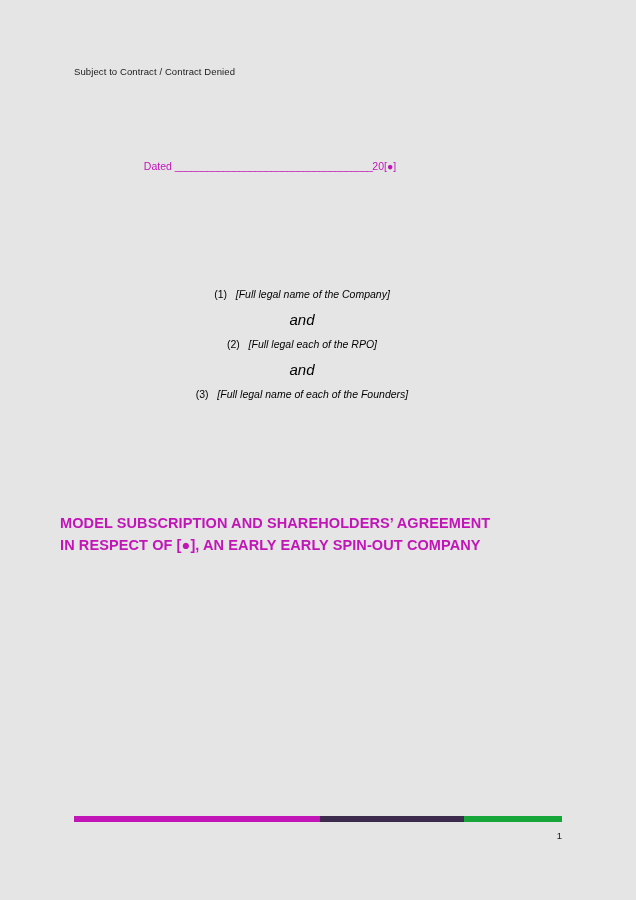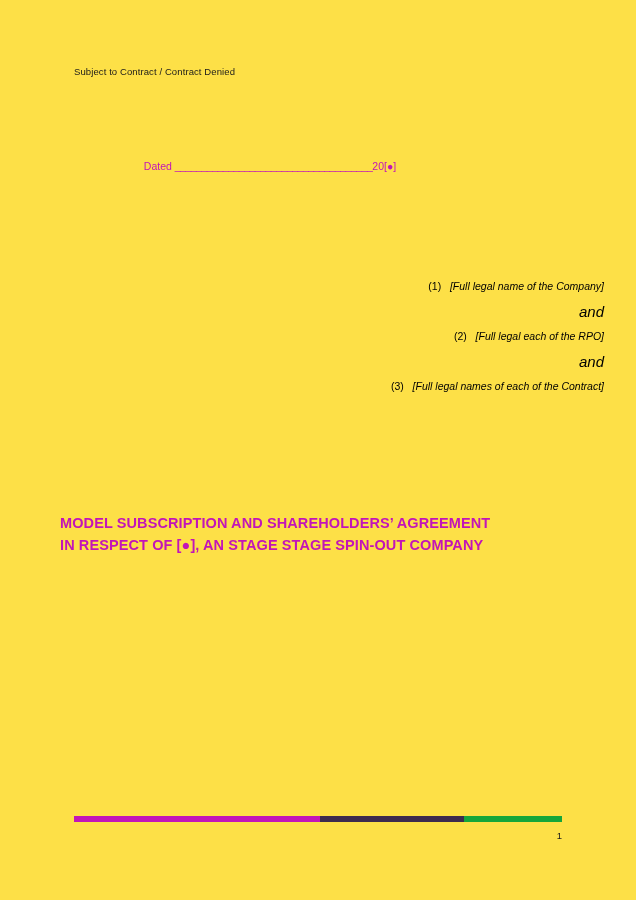--- a/index.html
+++ b/index.html
@@ -15,21 +15,21 @@
     position: relative;
     overflow: hidden;
   }
 
   .page {
     position: absolute;
     top: 0;
     left: 0;
     width: 636px;
     height: 900px;
-    background: #fde047;
+    background: #e5e5e5;
   }
 
   .header-note {
     position: absolute;
     top: 66px;
     left: 74px;
     font-size: 9.5px;
     color: #1a1a1a;
     letter-spacing: 0.1px;
   }
@@ -43,24 +43,24 @@
     font-size: 10.5px;
     color: #c215b8;
     white-space: nowrap;
   }
   .dated-line .rule {
     letter-spacing: -0.5px;
   }
 
   .parties {
     position: absolute;
-    top: 274px;
+    top: 282px;
     left: 0;
     width: 604px;
-    text-align: right;
+    text-align: center;
   }
   .party-row {
     font-size: 10.5px;
     line-height: 25px;
     color: #000000;
   }
   .party-row .num {
     font-style: normal;
   }
   .party-row .desc {
@@ -135,28 +135,28 @@
       <span class="num">(2)</span>
       &nbsp;
       <span class="desc">[Full legal each of the RPO]</span>
     </div>
 
     <div class="conj">and</div>
 
     <div class="party-row italic-all">
       <span class="num">(3)</span>
       &nbsp;
-      <span class="desc">[Full legal names of each of the Contract]</span>
+      <span class="desc">[Full legal name of each of the Founders]</span>
     </div>
 
   </div>
 
   <div class="doc-title">
     <div>MODEL SUBSCRIPTION AND SHAREHOLDERS’ AGREEMENT</div>
-    <div>IN RESPECT OF [●], AN STAGE STAGE SPIN-OUT COMPANY</div>
+    <div>IN RESPECT OF [●], AN EARLY EARLY SPIN-OUT COMPANY</div>
   </div>
 
   <div class="footer-bar">
     <div class="seg1"></div>
     <div class="seg2"></div>
     <div class="seg3"></div>
   </div>
 
   <div class="page-number">1</div>
 

